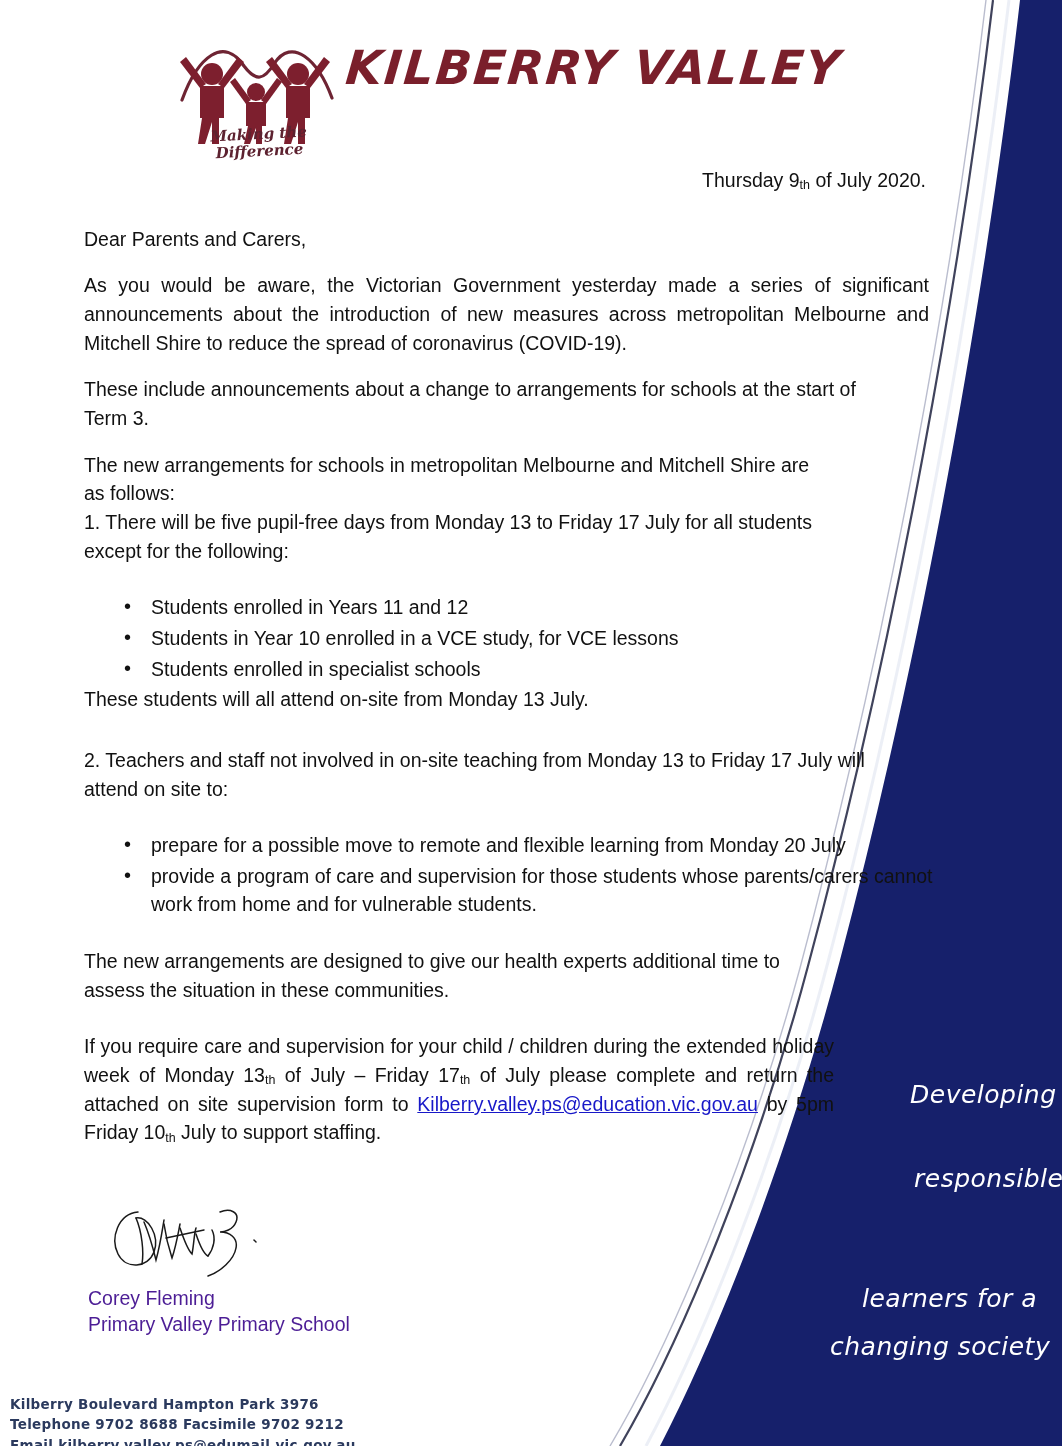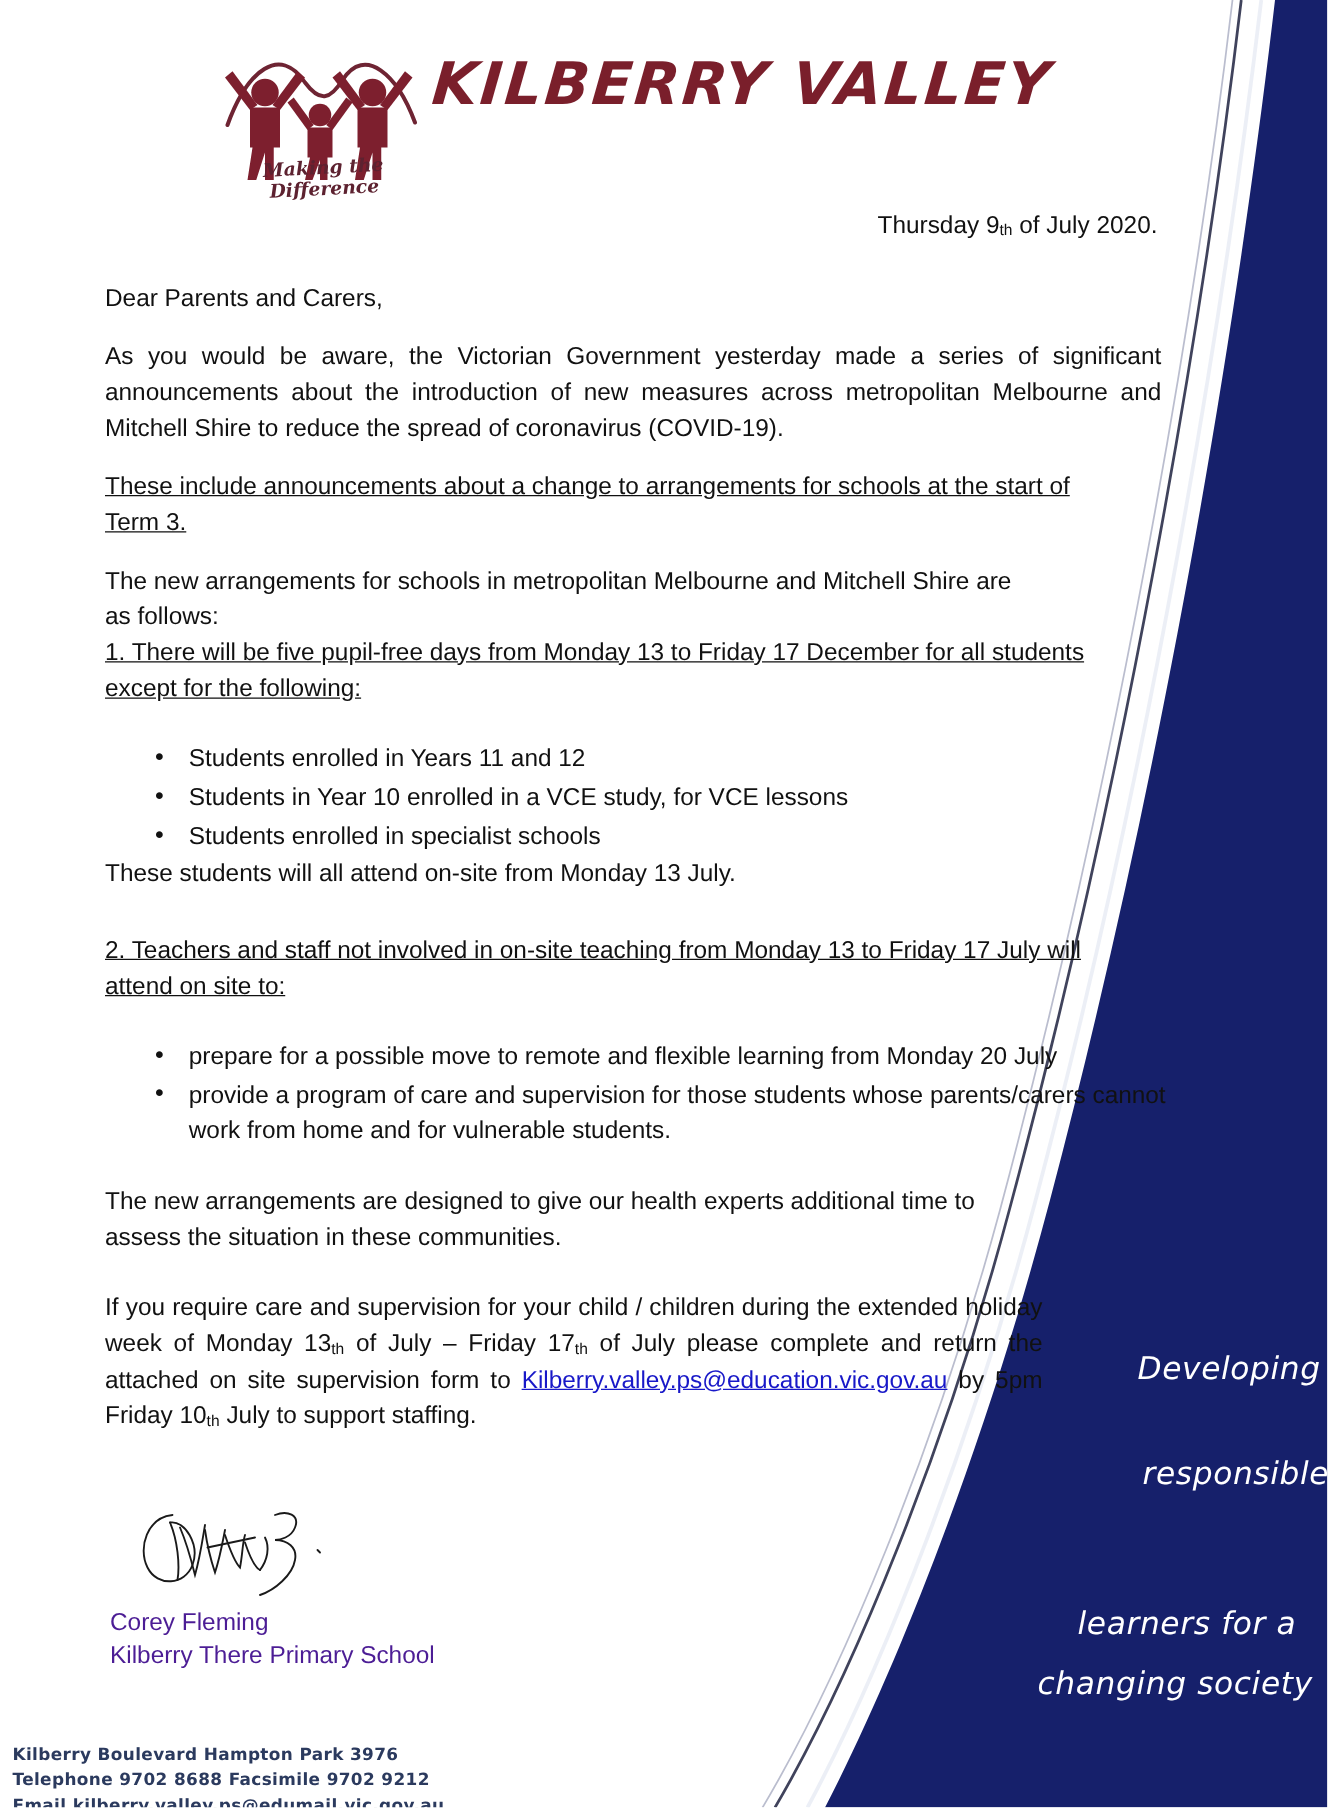--- a/index.html
+++ b/index.html
@@ -111,21 +111,20 @@
     margin: 0 0 18px 0;
   }
   .p.justify {
     text-align: justify;
   }
   .p.tight {
     margin-bottom: 0;
   }
   .p.narrow {
     width: 790px;
-    text-decoration: underline;
   }
   .p.narrow2 {
     width: 740px;
   }
   .p.narrow3 {
     width: 750px;
   }
   ul.bullets {
     list-style: none;
     margin: 0 0 0 0;
@@ -269,21 +268,21 @@
     </div>
 
     <p class="p">Dear Parents and Carers,</p>
 
     <p class="p justify">As you would be aware, the Victorian Government yesterday made a series of significant announcements about the introduction of new measures across metropolitan Melbourne and Mitchell Shire to reduce the spread of coronavirus (COVID-19).</p>
 
     <p class="p narrow">These include announcements about a change to arrangements for schools at the start of Term 3.</p>
 
     <p class="p narrow2 tight">The new arrangements for schools in metropolitan Melbourne and Mitchell Shire are as follows:</p>
 
-    <p class="p narrow">1. There will be five pupil-free days from Monday 13 to Friday 17 December for all students except for the following:</p>
+    <p class="p narrow">1. There will be five pupil-free days from Monday 13 to Friday 17 July for all students except for the following:</p>
 
     <div class="gap-sm"></div>
 
     <ul class="bullets">
       <li>Students enrolled in Years 11 and 12</li>
       <li>Students in Year 10 enrolled in a VCE study, for VCE lessons</li>
       <li>Students enrolled in specialist schools</li>
     </ul>
 
     <p class="p tight">These students will all attend on-site from Monday 13 July.</p>
@@ -323,21 +322,21 @@
         <path d="M 92 40 C 96 52 100 60 104 62"></path>
         <path d="M 104 62 C 110 54 112 44 108 36"></path>
         <path d="M 116 18 C 126 14 136 18 132 28 C 129 36 120 38 116 38 C 126 38 134 44 132 54 C 130 66 116 78 104 82"></path>
         <path d="M 150 46 L 152 48"></path>
       </g>
     </svg>
   </div>
 
   <div id="signoff">
     <div>Corey Fleming</div>
-    <div>Kilberry There Primary School</div>
+    <div>Primary Valley Primary School</div>
   </div>
 
   <div id="footer">
     <div>Kilberry Boulevard Hampton Park 3976</div>
     <div>Telephone 9702 8688  Facsimile 9702 9212</div>
     <div>Email kilberry.valley.ps@edumail.vic.gov.au</div>
   </div>
 
   <div id="tagline">
     <span class="tl tl1">Developing</span>

